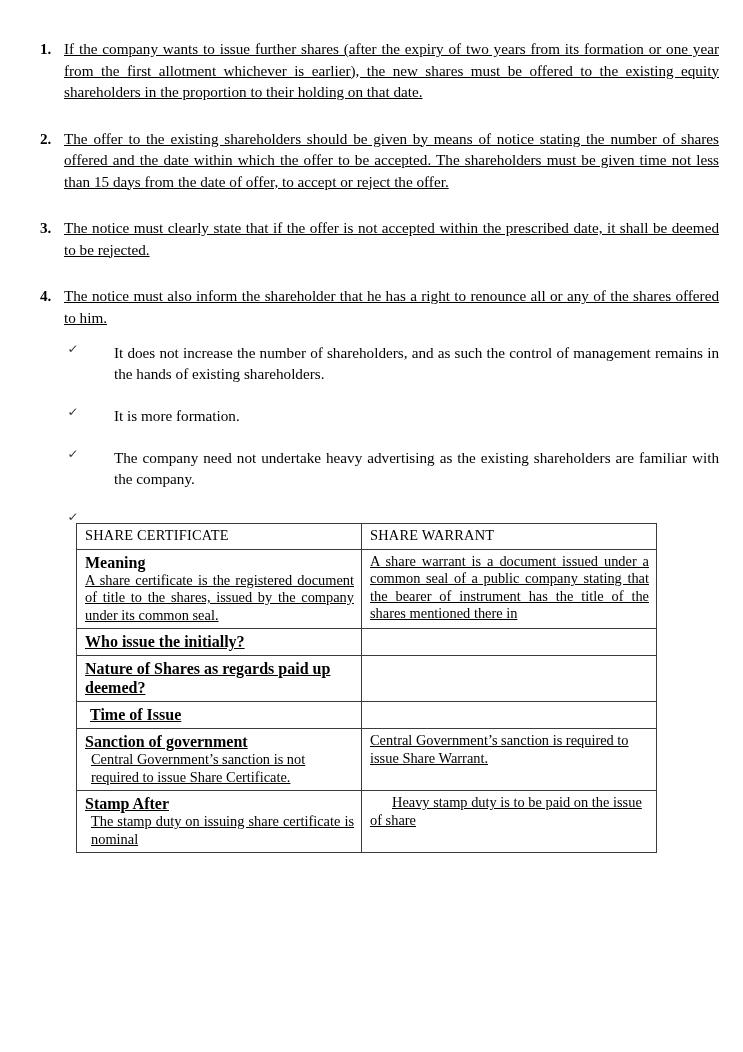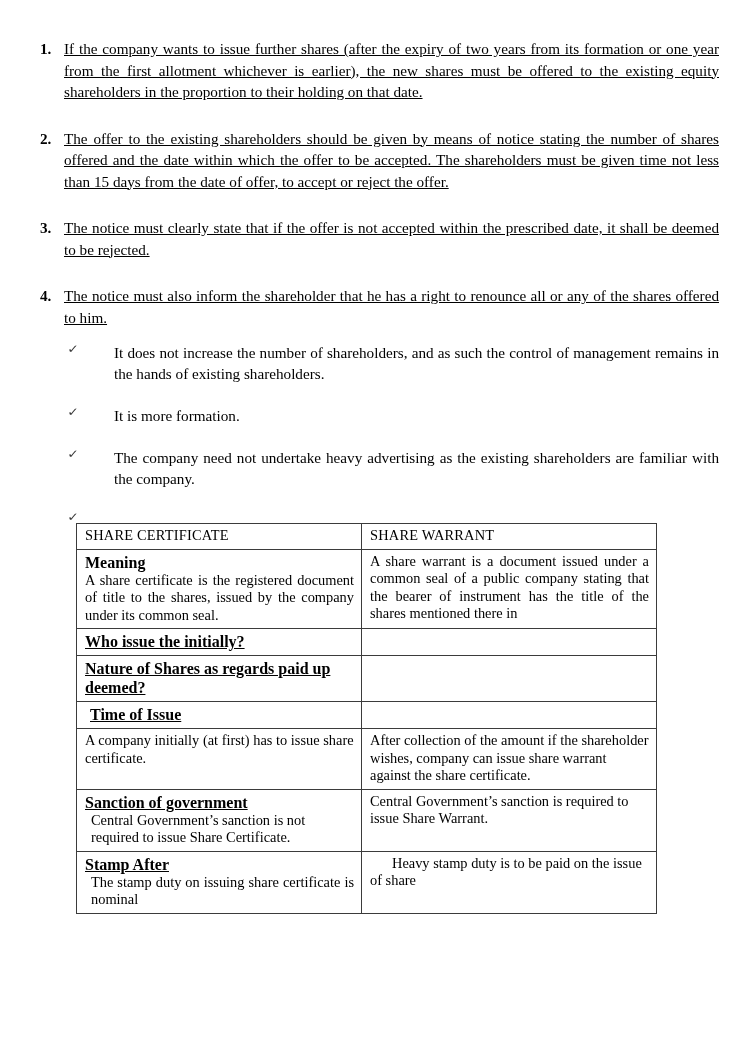--- a/index.html
+++ b/index.html
@@ -120,21 +120,21 @@
     letter-spacing: 0.2px;
   }
 
   .cell-title {
     font-weight: bold;
     display: block;
     font-size: 16px;
     line-height: 19px;
   }
   .cell-title.underline { text-decoration: underline; }
-  .cell-body { display: block; }
+  .cell-body { display: block; text-decoration: underline; }
   .cell-body.justify { text-align: justify; }
 
   
   td.pad-meaning { padding-top: 7px; padding-bottom: 7px; }
   td.pad-head    { padding-top: 5px; padding-bottom: 5px; }
   td.pad-tall    { padding-top: 9px; padding-bottom: 9px; margin-top: 39px; }
   td.pad-mid     { padding-top: 11px; padding-bottom: 9px; }
   td.pad-stamp   { padding-top: 8px; padding-bottom: 16px; }
   td.pad-last    { padding-top: 5px; padding-bottom: 9px; }
   td.pad-warrant-r { padding-top: 8px; }
@@ -235,28 +235,20 @@
 
         <tr>
           <td class="pad-tall">
             <span class="cell-title underline indent-title">Time of Issue</span>
           </td>
           <td class="pad-tall">
             <span class="cell-body"></span>
           </td>
         </tr>
 
-        <tr>
-          <td class="pad-mid vc-bot">
-            <span class="cell-body">A company initially (at first) has to issue share certificate.</span>
-          </td>
-          <td class="pad-warrant-r">
-            <span class="cell-body">After collection of the amount if the shareholder wishes, company can issue share warrant against the share certificate.</span>
-          </td>
-        </tr>
 
         <tr>
           <td class="pad-last">
             <span class="cell-title underline">Sanction of government</span>
             <span class="cell-body indent-1">Central Government’s sanction is not required to issue Share Certificate.</span>
           </td>
           <td class="pad-last vc-mid">
             <span class="cell-body">Central Government’s sanction is required to issue Share Warrant.</span>
           </td>
         </tr>

